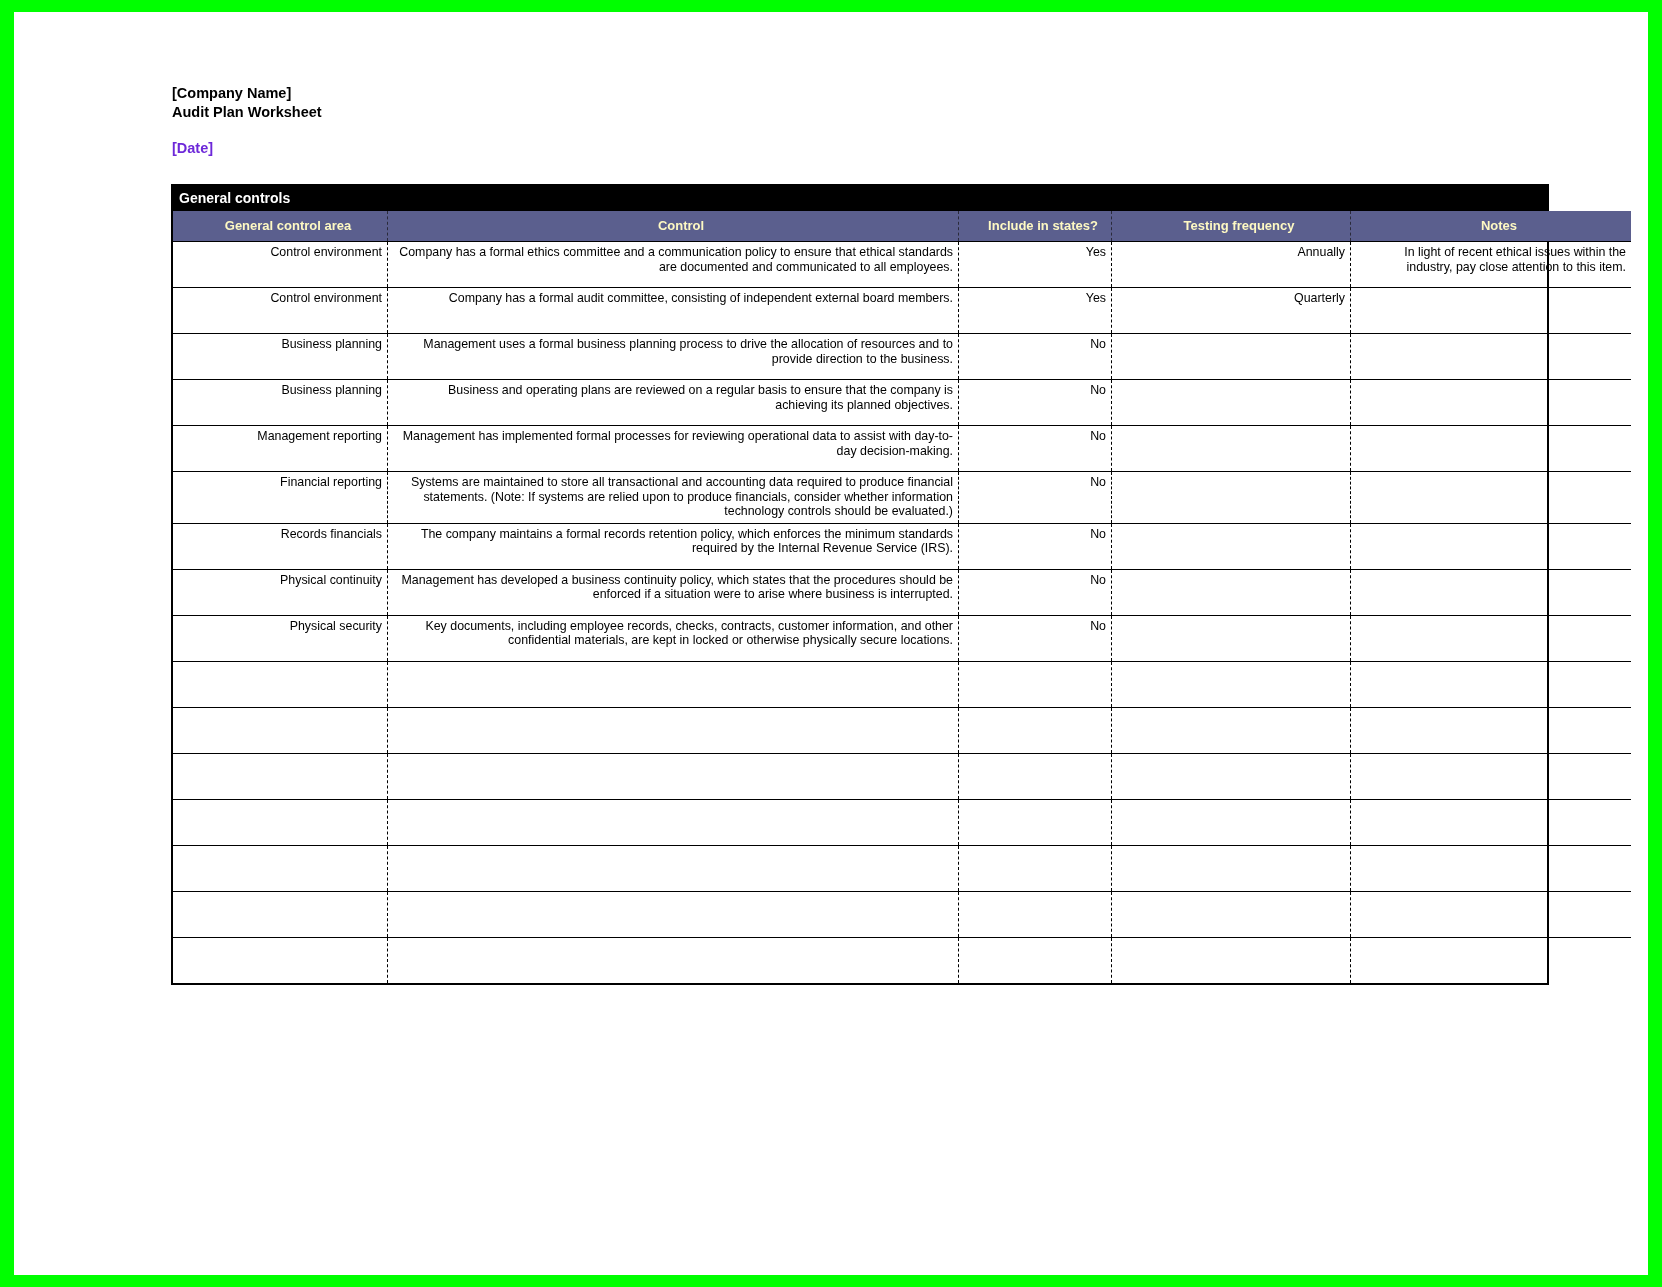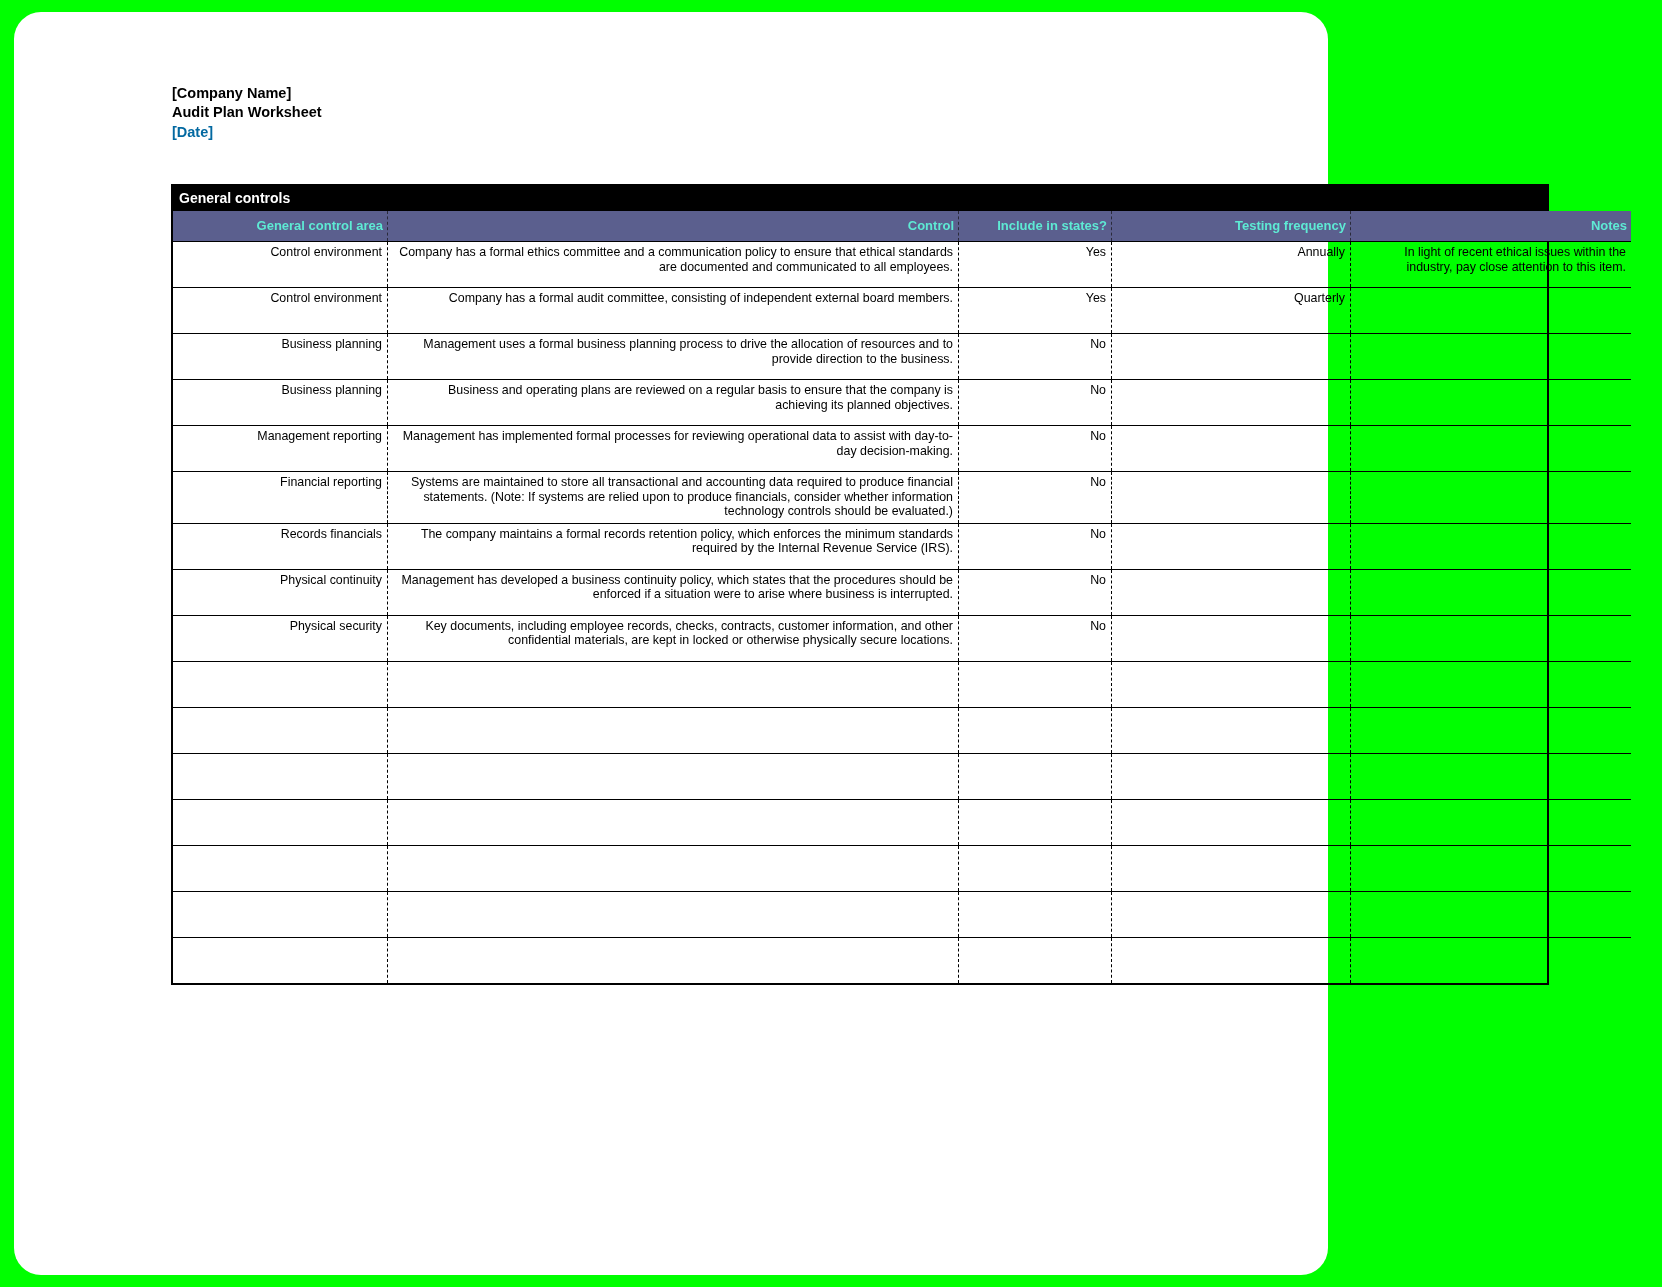--- a/index.html
+++ b/index.html
@@ -10,43 +10,42 @@
     width: 1662px;
     height: 1287px;
     background: #00ff00;
     font-family: "Liberation Sans", sans-serif;
     overflow: hidden;
   }
   .page {
     position: absolute;
     left: 14px;
     top: 12px;
-    width: 1314px;
+    width: 1634px;
     height: 1263px;
     background: #ffffff;
-    border-radius: 27px;
   }
   .doc-header {
     position: absolute;
     left: 158px;
     top: 72px;
     width: 900px;
   }
   .doc-header .line {
     font-size: 14.5px;
     font-weight: bold;
     color: #000000;
     line-height: 19px;
     white-space: nowrap;
   }
   .doc-header .date {
-    margin-top: 2px;
+    margin-top: 18px;
     font-size: 14.5px;
     font-weight: bold;
-    color: #0369a1;
+    color: #6d28d9;
   }
   .table-wrap {
     position: absolute;
     left: 157px;
     top: 172px;
     width: 1378px;
     border: 2px solid #000000;
     box-sizing: border-box;
   }
   .section-bar {
@@ -57,24 +56,24 @@
     padding: 4px 6px 5px 6px;
     line-height: 16px;
   }
   table {
     border-collapse: collapse;
     width: 100%;
     table-layout: fixed;
   }
   thead th {
     background: #5b5f8e;
-    color: #5eead4;
+    color: #fef9c3;
     font-size: 13px;
     font-weight: bold;
-    text-align: right;
+    text-align: center;
     padding: 7px 4px 8px 20px;
     border-right: 1px dashed #2a2a3a;
     border-bottom: 1px solid #000000;
     line-height: 15px;
   }
   thead th:last-child {
     border-right: none;
   }
   tbody td {
     font-size: 12.4px;

